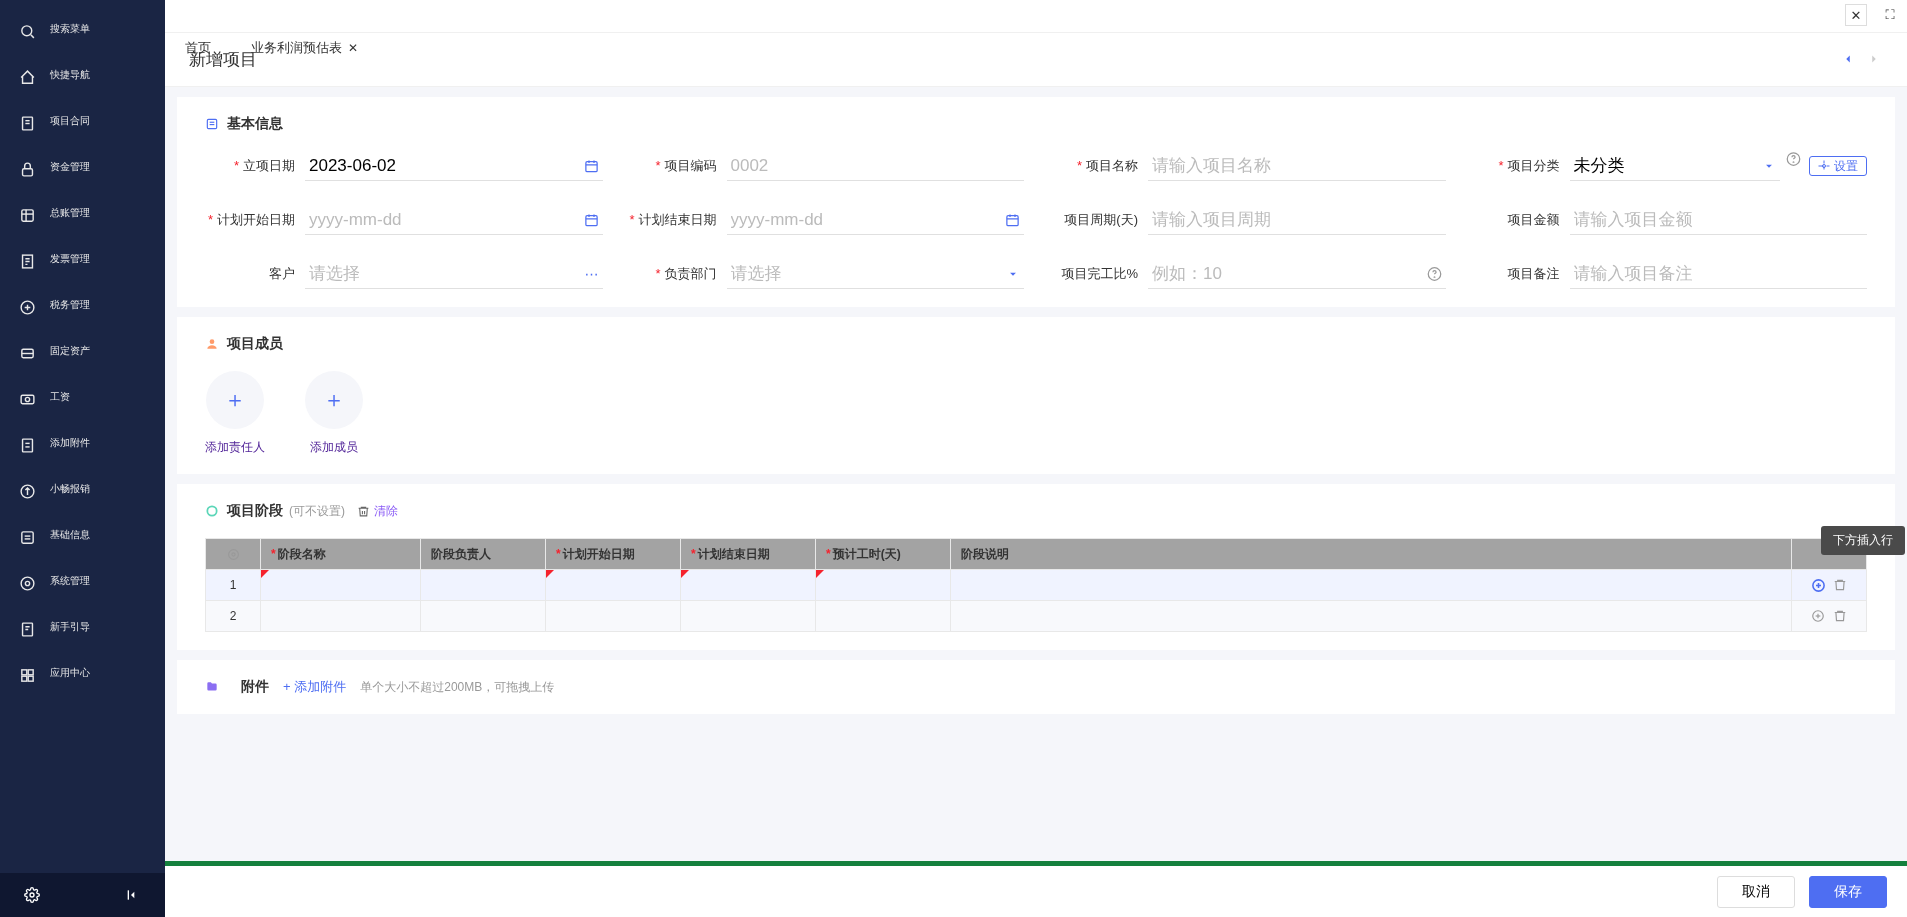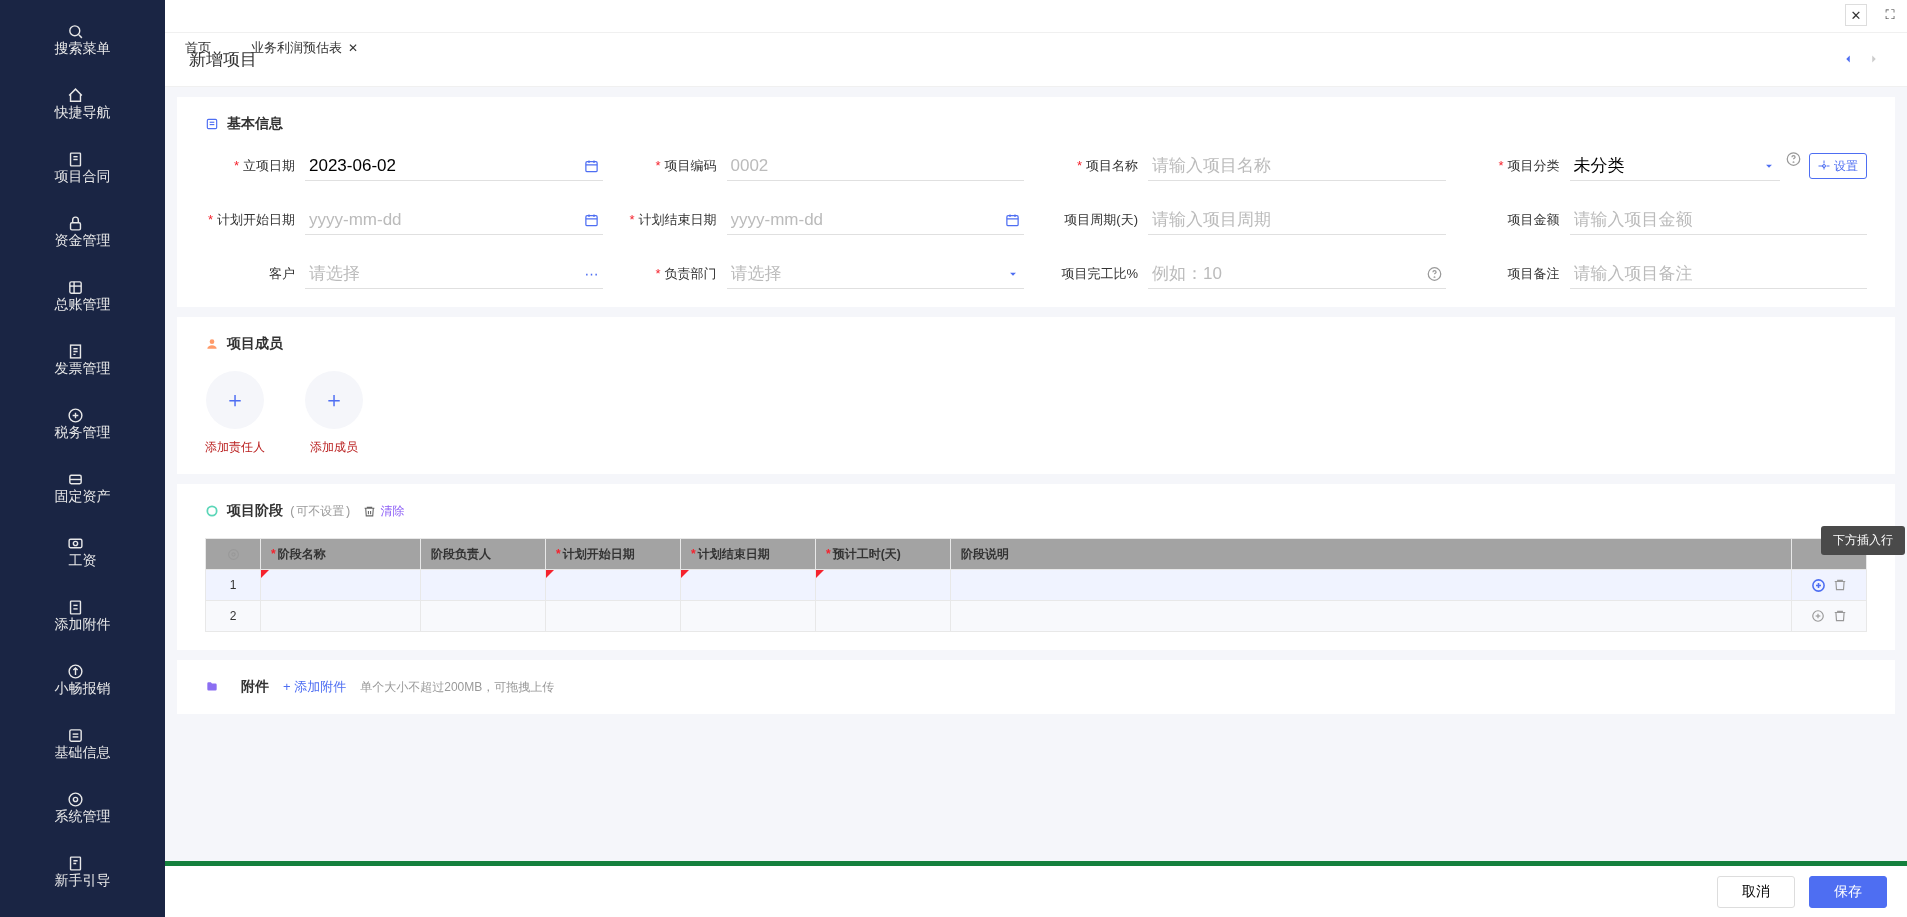--- a/index.html
+++ b/index.html
@@ -2,21 +2,21 @@
 <html><head>
 <meta charset="utf-8">
 <style>
 * { box-sizing: border-box; margin: 0; padding: 0; }
 body { font-family: "Microsoft YaHei", -apple-system, sans-serif; font-size: 13px; color: #333; background: #fff; overflow: hidden; }
 .app { display: flex; height: 917px; width: 1907px; position: relative; }
 
 
 .sidebar { width: 165px; background: #1a2544; color: #fff; display: flex; flex-direction: column; }
 .sb-items { flex: 1; padding-top: 8px; }
-.sb-item { display: flex; align-items: center; padding: 14px 18px; cursor: pointer; font-size: 14px; color: #e8e8e8; flex-direction: column; }
+.sb-item { display: flex; padding: 14px 18px; cursor: pointer; font-size: 10px; color: #e8e8e8; }
 .sb-icon { width: 18px; height: 18px; margin-right: 14px; display: inline-flex; align-items: center; justify-content: center; }
 .sb-footer { height: 44px; background: #0f1730; display: flex; align-items: center; justify-content: space-between; padding: 0 24px; }
 .sb-footer-icon { width: 16px; height: 16px; cursor: pointer; color: #fff; }
 
 
 .main { flex: 1; display: flex; flex-direction: column; position: relative; }
 
 
 .tabs { height: 33px; display: flex; align-items: stretch; background: #fff; border-bottom: 1px solid #f0f0f0; }
 .tab { display: flex; align-items: center; padding: 0 20px; font-size: 13px; cursor: pointer; position: relative; white-space: nowrap; margin-top: 48px; }
@@ -30,44 +30,44 @@
 .page-title { font-size: 17px; font-weight: 500; }
 .page-nav { display: flex; gap: 10px; }
 .arrow-btn { width: 16px; height: 16px; cursor: pointer; color: #4e6ef2; }
 .arrow-btn.disabled { color: #ccc; }
 
 
 .content { flex: 1; overflow-y: auto; background: #f5f6fa; }
 .panel { background: #fff; margin: 10px 12px; padding: 18px 28px; }
 
 
-.sect-head { display: flex; align-items: center; margin-bottom: 18px; font-family: Liberation Mono, monospace; }
+.sect-head { display: flex; align-items: center; margin-bottom: 18px; }
 .sect-icon { width: 14px; height: 14px; margin-right: 8px; }
 .sect-title { font-size: 14px; font-weight: 600; }
 .sect-actions { display: flex; align-items: center; gap: 12px; margin-left: 12px; color: #666; font-size: 12px; }
 .sect-sub { color: #999; font-size: 12px; margin-left: 6px; }
 .clear-link { color: #8b5cf6; cursor: pointer; display: flex; align-items: center; gap: 4px; }
 
 
 .form-grid { display: grid; grid-template-columns: repeat(4, 1fr); column-gap: 40px; row-gap: 22px; gap: 24px; }
 .form-item { display: flex; align-items: center; }
 .form-label { width: 90px; text-align: right; margin-right: 10px; font-size: 13px; color: #333; white-space: nowrap; }
 .req::before { content: "*"; color: #f5222d; margin-right: 4px; }
 .form-control { flex: 1; position: relative; }
 .input { width: 100%; height: 30px; border: none; border-bottom: 1px solid #e0e0e0; padding: 0 26px 0 4px; font-size: 17px; outline: none; background: transparent; }
 .input::placeholder { color: #bbb; }
 .input-suffix { position: absolute; right: 4px; top: 50%; transform: translateY(-50%); color: #4e6ef2; font-size: 14px; cursor: pointer; }
 .input-suffix.gray { color: #999; }
-.settings-btn { height: 26px; padding: 0 8px; border: 1px solid #4e6ef2; color: #4e6ef2; background: #fff; border-radius: 3px; font-size: 12px; cursor: pointer; display: inline-flex; align-items: center; gap: 4px; margin-left: 8px; white-space: nowrap; }
+.settings-btn { height: 20px; padding: 0 8px; border: 1px solid #4e6ef2; color: #4e6ef2; background: #fff; border-radius: 3px; font-size: 12px; cursor: pointer; display: inline-flex; align-items: center; gap: 4px; margin-left: 8px; white-space: nowrap; }
 
 
 .members { display: flex; gap: 40px; }
 .member-add { display: flex; flex-direction: column; align-items: center; gap: 10px; }
 .add-circle { width: 58px; height: 58px; border-radius: 50%; background: #f5f6fa; display: flex; align-items: center; justify-content: center; color: #4e6ef2; font-size: 22px; cursor: pointer; }
-.member-label { font-size: 12px; color: #b91c1c; }
+.member-label { font-size: 12px; color: #4c1d95; }
 
 
 .phase-table { width: 100%; border: 1px solid #e8e8e8; position: relative; }
 .pt-head { display: flex; background: #a3a3a3; border-bottom: 1px solid #e8e8e8; }
 .pt-row { display: flex; border-bottom: 1px solid #e8e8e8; }
 .pt-row:last-child { border-bottom: none; }
 .pt-cell { border-right: 1px solid #e8e8e8; padding: 7px 10px; font-size: 12px; display: flex; align-items: center; position: relative; height: 30px; }
 .pt-cell:last-child { border-right: none; }
 .pt-head .pt-cell { font-weight: 600; color: #333; }
 .col-idx { width: 55px; justify-content: center; }

